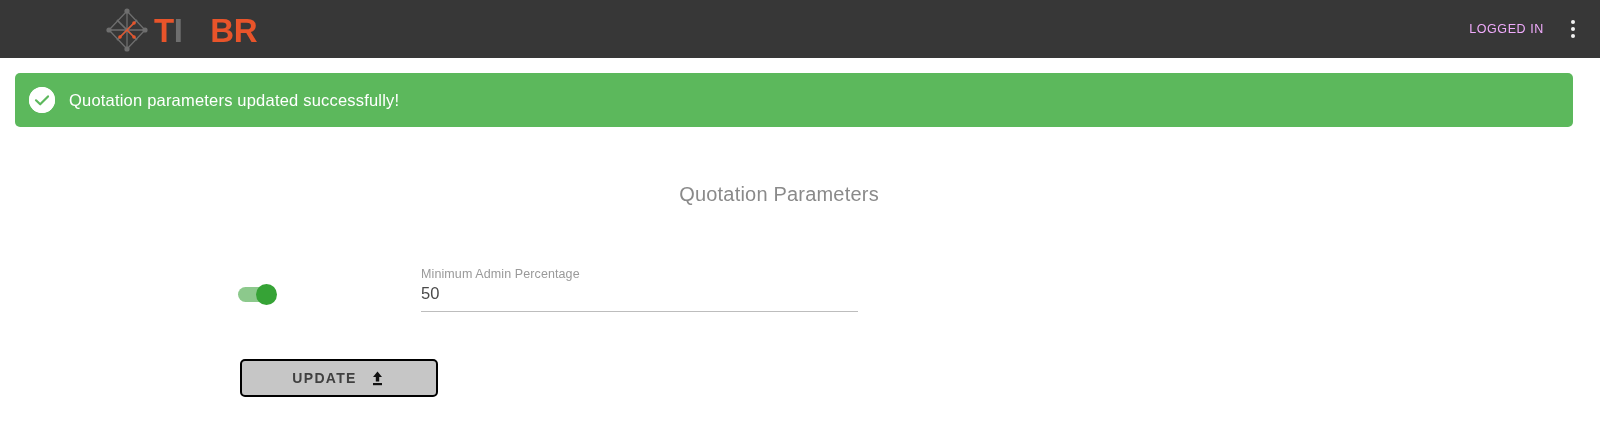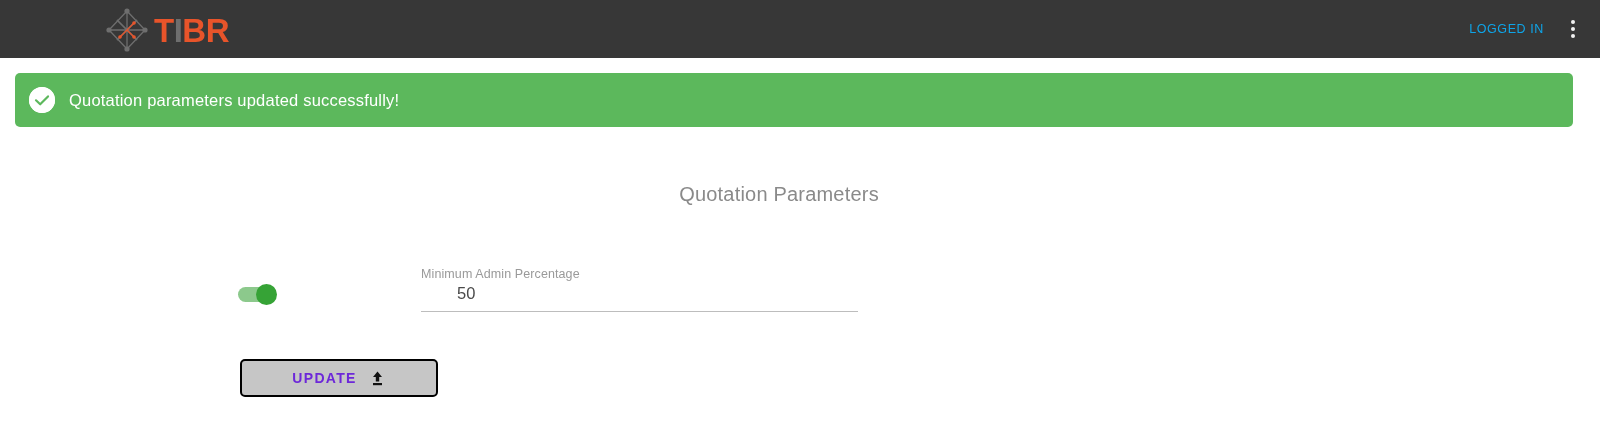--- a/index.html
+++ b/index.html
@@ -34,33 +34,33 @@
   .brand-text {
     font-size: 33px;
     font-weight: bold;
     letter-spacing: -0.5px;
     line-height: 1;
     display: flex;
     align-items: center;
   }
   .brand-text .t1 { color: #e8542a; }
   .brand-text .i  { color: #6e6e6e; }
-  .brand-text .br { color: #e8542a; }
+  .brand-text .br { color: #e8542a; margin-left: 28px; }
 
   .header-right {
     position: absolute;
     right: 16px;
     top: 0;
     height: 58px;
     display: flex;
     align-items: center;
     gap: 18px;
   }
   .logged-in {
-    color: #0ea5e9;
+    color: #f0abfc;
     font-size: 12.5px;
     letter-spacing: 0.6px;
     font-weight: 500;
   }
   .kebab {
     width: 22px; height: 30px;
     display: flex; flex-direction: column;
     align-items: center; justify-content: center;
     gap: 3px;
     cursor: pointer;
@@ -160,21 +160,20 @@
     position: absolute;
     top: 22px; left: 0;
     font-size: 16.5px;
     color: #4a4a4a;
     background: transparent;
     border: 0;
     outline: none;
     width: 100%;
     font-family: "Liberation Sans", sans-serif;
     padding: 0;
-    margin-left: 36px;
   }
   .field-underline {
     position: absolute;
     left: 0; bottom: 6px;
     width: 100%;
     height: 1px;
     background: #bdbdbd;
   }
   .select-caret {
     position: absolute;
@@ -201,21 +200,21 @@
     align-items: center;
     justify-content: center;
     gap: 12px;
     cursor: pointer;
     font-family: "Liberation Sans", sans-serif;
   }
   .update-label {
     font-size: 14px;
     font-weight: bold;
     letter-spacing: 1.3px;
-    color: #6d28d9;
+    color: #404040;
   }
   .upload-icon { display: block; }
 </style>
 </head>
 <body>
 
 <div class="app-header">
 
   <div class="brand">
     <svg class="brand-mark" viewBox="0 0 46 44">

